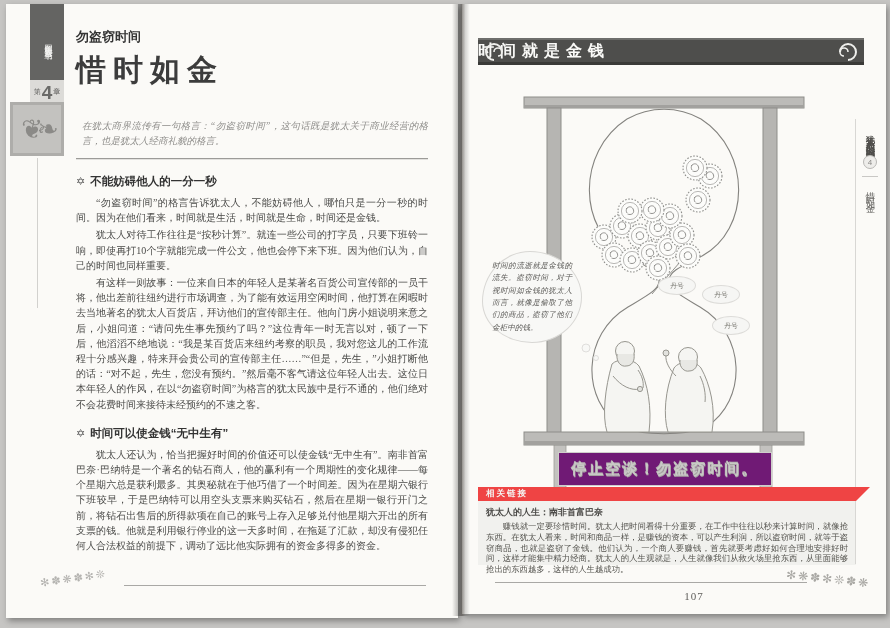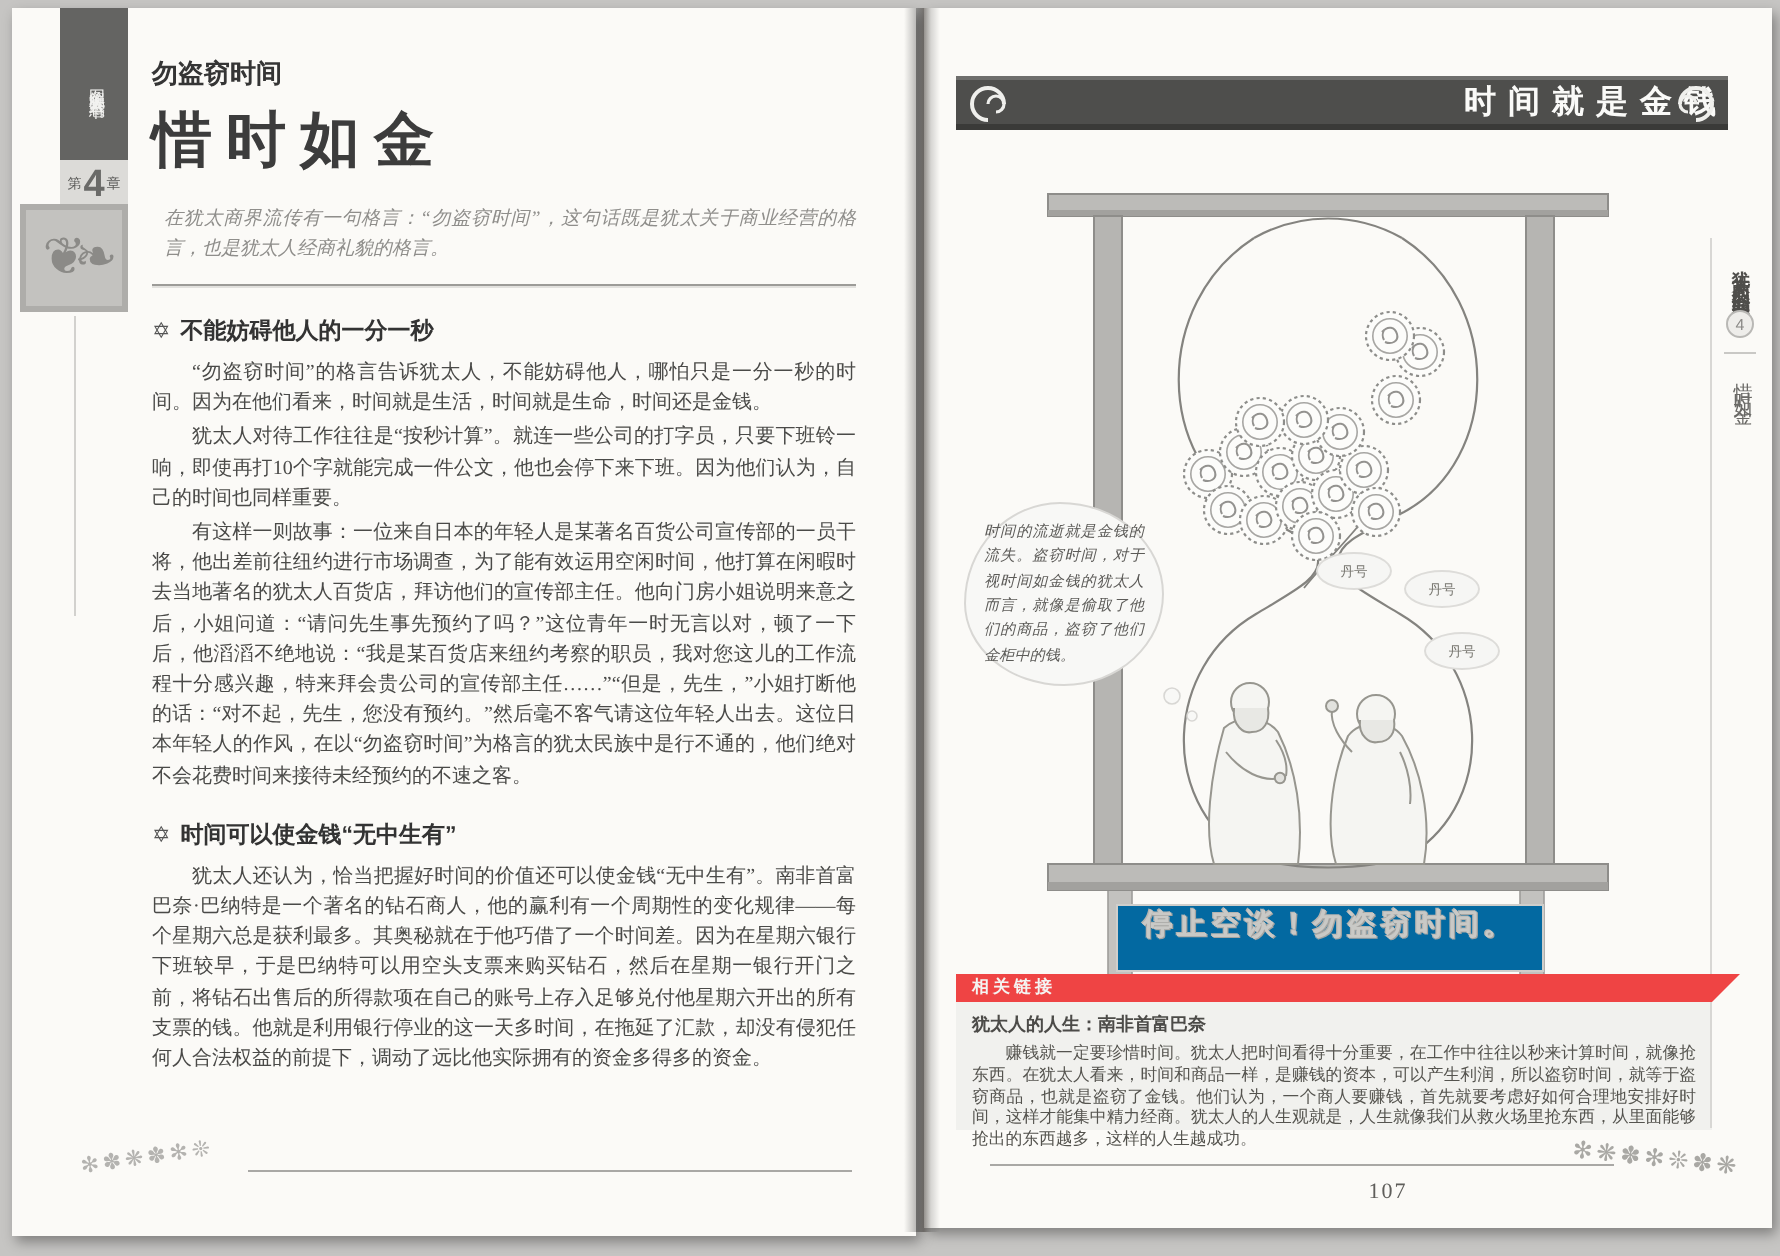--- a/index.html
+++ b/index.html
@@ -21,49 +21,49 @@
   .tab-chap b{font-size:19px;font-weight:bold;color:#6a6a68;margin:0 1px;line-height:1;}
   .ornament{position:absolute;left:4px;top:98px;width:54px;height:54px;background:#c3c2bf;
             border:3px solid #aeadaa;box-sizing:border-box;overflow:hidden;
             display:flex;align-items:center;justify-content:center;color:#8b8a87;
             font-family:"DejaVu Sans",sans-serif;font-size:26px;letter-spacing:-6px;}
   .lvline{position:absolute;left:31px;top:154px;width:1px;height:150px;background:#d2d1ce;}
   .lcontent{position:absolute;left:70px;top:24px;width:352px;}
   .kicker{font-family:"Liberation Sans","DejaVu Sans",sans-serif;font-weight:bold;font-size:13px;color:#353535;}
   .btitle{font-family:"Liberation Sans","DejaVu Sans",sans-serif;font-weight:bold;font-size:30px;
           color:#3c3c3c;letter-spacing:7px;margin:4px 0 0 0;}
-  .intro{font-style:italic;font-size:9.5px;line-height:15px;color:#8f8e8b;margin:12px 0 0 6px;text-align:justify;}
+  .intro{font-style:italic;font-size:9.5px;line-height:15px;color:#8f8e8b;margin:28px 0 0 6px;text-align:justify;}
   .rule{height:1px;background:#9c9b98;border-bottom:1px solid #e2e1de;margin:9px 0 0 0;}
   .sec{font-family:"Liberation Sans","DejaVu Sans",sans-serif;font-weight:bold;font-size:11.5px;
        color:#333;margin:14px 0 6px 0;display:flex;align-items:center;gap:5px;}
   .star{font-family:"DejaVu Sans",sans-serif;font-size:11px;color:#555;font-weight:normal;}
   .bodyp{font-size:10px;line-height:15.2px;color:#4a4a48;text-align:justify;text-indent:2em;margin:0 0 2px 0;}
   .lfooter-line{position:absolute;left:118px;top:581px;width:302px;height:1px;background:#a9a8a5;}
   .floral{position:absolute;font-family:"DejaVu Sans",sans-serif;color:#b4b3b0;font-size:11px;letter-spacing:2px;}
   .floral-l{left:34px;top:568px;transform:rotate(-8deg);}
   .pnum{position:absolute;font-size:11px;color:#5f5e5b;letter-spacing:1px;}
   .pnum-l{left:0;top:590px;width:452px;text-align:center;}
   
   .rbanner{position:absolute;left:16px;top:34px;width:386px;height:27px;background:#4e4e4c;
            border-top:2px solid #6e6e6c;border-bottom:3px solid #3a3a38;box-sizing:border-box;
-           display:flex;align-items:center;justify-content:flex-end;}
+           display:flex;align-items:center;justify-content:flex-start;}
   .rbanner-title{color:#fafaf8;font-family:"Liberation Sans","DejaVu Sans",sans-serif;
                  font-weight:bold;font-size:16px;letter-spacing:6px;}
   .curl{position:absolute;top:1px;width:30px;height:22px;}
   .rsub{position:absolute;left:38px;top:72px;width:350px;font-size:9.5px;color:#55544f;letter-spacing:.5px;}
   .illu-svg{position:absolute;left:0;top:0;width:424px;height:500px;}
   .bubble{position:absolute;left:20px;top:247px;width:100px;height:92px;background:#f8f8f6;
           border:1px solid #d8d7d4;border-radius:48% 52% 50% 50%/55% 50% 50% 45%;z-index:3;
           display:flex;align-items:center;justify-content:center;box-sizing:border-box;padding:8px 9px;}
   .bubble p{margin:0;font-style:italic;font-size:7.6px;line-height:12.3px;color:#5c5b58;text-align:justify;}
   .chat{position:absolute;background:#f6f6f4;border:1px solid #dddcd9;border-radius:50%;
         width:36px;height:17px;display:flex;align-items:center;justify-content:center;
         font-size:6.8px;color:#77766f;z-index:3;}
-  .caption{position:absolute;left:96px;top:448px;width:214px;height:34px;background:#0369a1;
-           border:1px solid #cfcecb;box-sizing:border-box;display:flex;justify-content:center;z-index:2;}
+  .caption{position:absolute;left:96px;top:448px;width:214px;height:34px;background:#701a75;
+           border:1px solid #cfcecb;box-sizing:border-box;display:flex;align-items:center;justify-content:center;z-index:2;}
   .caption span{font-family:"Liberation Sans","DejaVu Sans",sans-serif;font-weight:bold;font-size:15px;
                 letter-spacing:2px;color:#c9c9c6;text-shadow:.6px .6px 0 #a5a4a1,-.6px -.6px 0 #b5b4b1;}
   .rel-bar{position:absolute;left:16px;top:483px;width:392px;height:14px;background:#ef4444;
            clip-path:polygon(0 0,100% 0,calc(100% - 14px) 100%,0 100%);
            display:flex;align-items:center;z-index:2;}
   .rel-bar span{color:#f4f4f2;font-family:"Liberation Sans","DejaVu Sans",sans-serif;
                 font-weight:bold;font-size:8.5px;letter-spacing:2px;margin-left:8px;}
   .rel-box{position:absolute;left:16px;top:497px;width:378px;height:64px;background:#f1f1ee;padding:5px 8px 0 8px;box-sizing:border-box;}
   .rel-title{font-family:"Liberation Sans","DejaVu Sans",sans-serif;font-weight:bold;font-size:9px;color:#4c4b48;margin:0 0 3px 0;}
   .rel-body{font-size:8.4px;line-height:10.8px;color:#55544f;text-align:justify;text-indent:2em;margin:0;}

